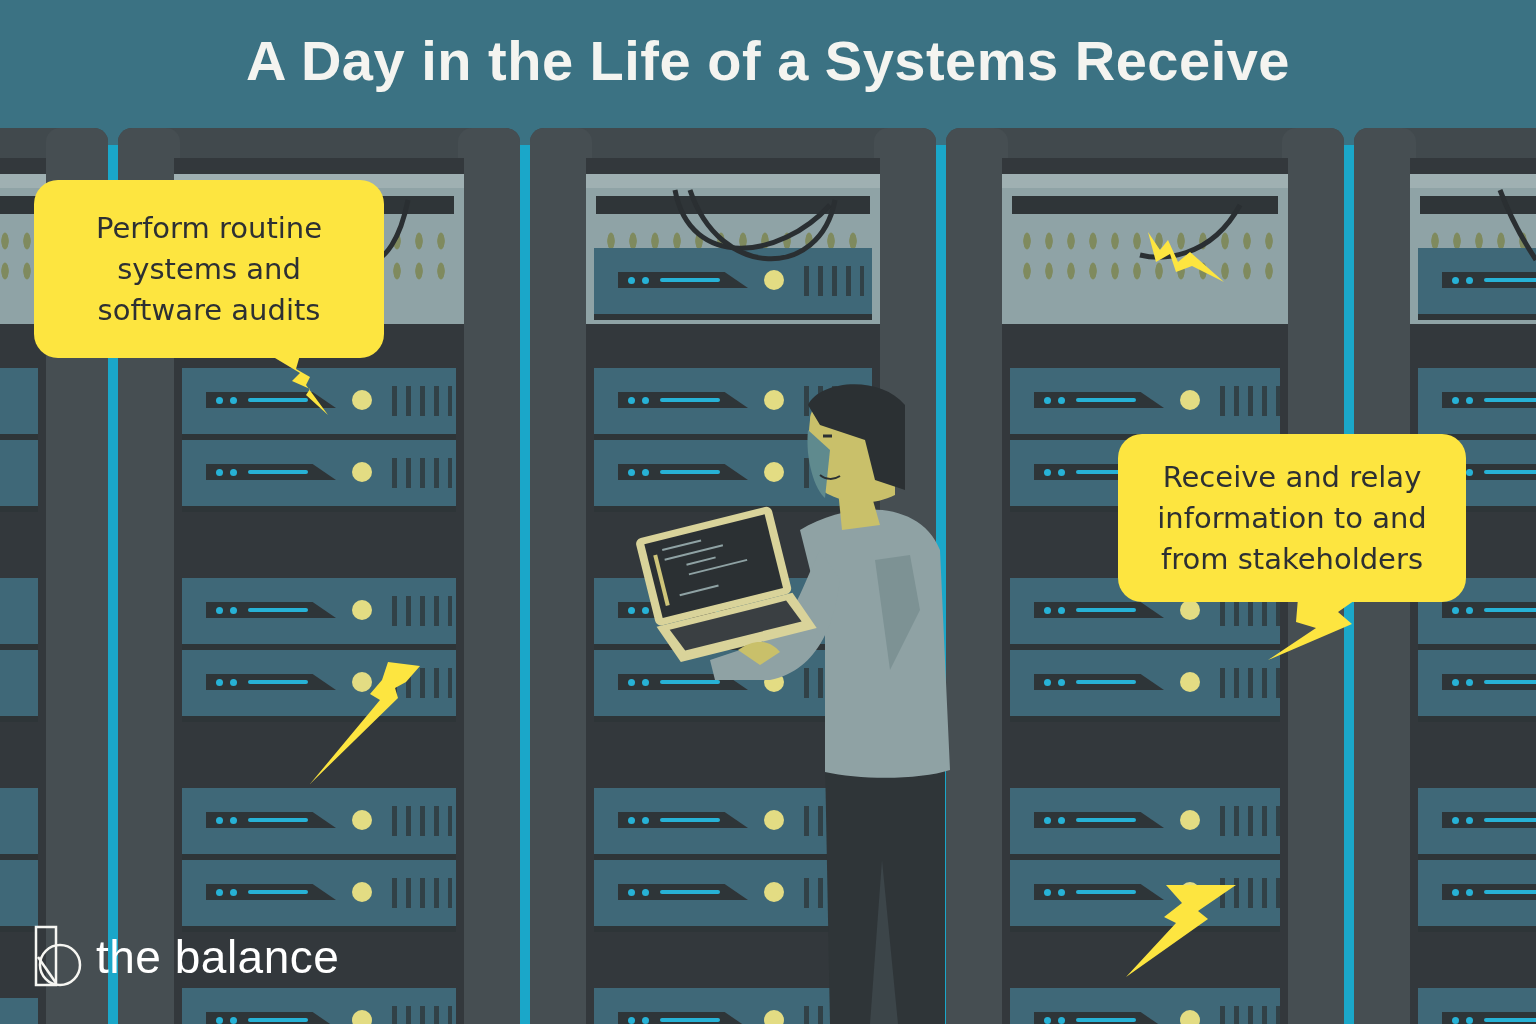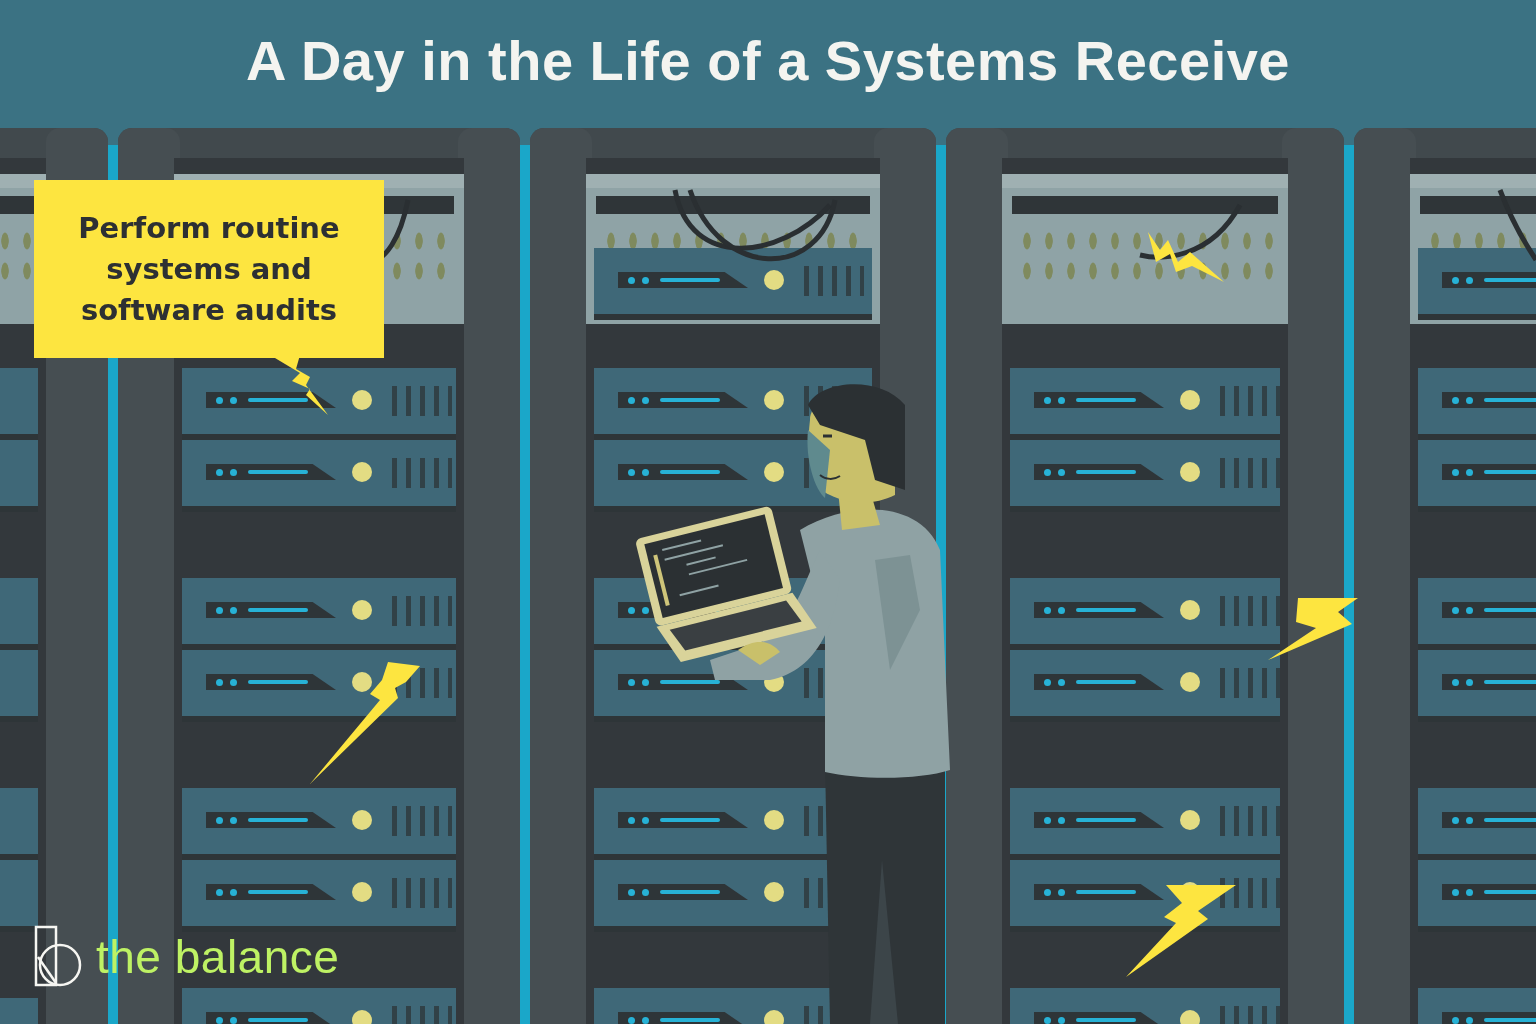--- a/index.html
+++ b/index.html
@@ -23,30 +23,30 @@
   .unit { position:absolute; left:8px; right:8px; height:66px; background:#3f6878; border-bottom:6px solid #2e3538; }
   .unit .bar { position:absolute; left:24px; top:24px; width:130px; height:16px; background:#2e3538; clip-path:polygon(0 0, 82% 0, 100% 100%, 0 100%); }
   .unit .bar i { position:absolute; top:5px; width:7px; height:7px; border-radius:50%; background:#27b2d6; }
   .unit .bar i:nth-child(1){ left:10px } .unit .bar i:nth-child(2){ left:24px }
   .unit .bar b { position:absolute; left:42px; top:6px; width:60px; height:4px; background:#27b2d6; border-radius:2px; }
   .unit .led { position:absolute; left:170px; top:22px; width:20px; height:20px; border-radius:50%; background:#e3dc83; }
   .unit .vents { position:absolute; left:210px; top:18px; width:60px; height:30px;
     background-image:linear-gradient(90deg, #2f3a3e 0 5px, transparent 5px 100%); background-size:14px 30px; opacity:0.85; }
 
   
-  .bubble { position:absolute; background:#fde540; border-radius:0; color:#2d3033; text-align:center;
-    font-family:"DejaVu Sans","Liberation Sans",sans-serif; font-size:29px; line-height:41px; display:flex; align-items:center; justify-content:center;font-weight:bold; }
+  .bubble { position:absolute; background:#fde540; border-radius:24px; color:#2d3033; text-align:center;
+    font-family:"DejaVu Sans","Liberation Sans",sans-serif; font-size:29px; line-height:41px; display:flex; align-items:center; justify-content:center; }
   .bubble .txt { white-space:pre-line; }
   .tail { position:absolute; }
 
   
   .person { position:absolute; left:620px; top:380px; width:340px; height:644px; }
 
   .logo { position:absolute; left:34px; top:925px; display:flex; align-items:center; }
-  .logo .word { color:#bef264; font-family:"Liberation Sans","DejaVu Sans",sans-serif; font-size:46px; font-weight:400; margin-left:14px; letter-spacing:0.5px; }
+  .logo .word { color:#ffffff; font-family:"Liberation Sans","DejaVu Sans",sans-serif; font-size:46px; font-weight:400; margin-left:14px; letter-spacing:0.5px; }
 </style>
 </head>
 <body>
 
 <div class="canvas">
 
   <div class="title">A Day in the Life of a Systems Receive</div>
 
   <div class="blue-gap" style="left:108px"></div>
   <div class="blue-gap" style="left:520px"></div>
@@ -419,20 +419,25 @@
   </svg>
 
   <svg class="tail" style="left:1148px;top:232px" width="80" height="60" viewBox="0 0 80 60">
     <path d="M0 0 L8 30 L22 22 L28 40 L44 34 L76 50 L42 20 L30 30 L20 8 L12 18 Z" fill="#fde540"></path>
   </svg>
 
   <svg class="tail" style="left:310px;top:662px" width="110" height="122" viewBox="0 0 110 122">
     <path d="M78 0 L110 4 L96 20 L85 26 L88 36 L0 122 L70 38 L60 32 L72 18 Z" fill="#fde540"></path>
   </svg>
 
+  <div class="bubble" style="left:1118px;top:434px;width:348px;height:168px">
+    <span class="txt">Receive and relay
+information to and
+from stakeholders</span>
+  </div>
   <svg class="tail" style="left:1268px;top:598px" width="90" height="66" viewBox="0 0 90 66">
     <path d="M30 0 L90 0 L70 14 L84 26 L0 62 L48 30 L28 24 Z" fill="#fde540"></path>
   </svg>
 
   <svg class="tail" style="left:1126px;top:885px" width="120" height="92" viewBox="0 0 120 92">
     <path d="M40 0 L110 0 L72 26 L82 34 L0 92 L50 38 L38 32 L56 18 Z" fill="#fde540"></path>
   </svg>
 
   <div class="logo">
     <svg width="48" height="64" viewBox="0 0 48 64">

